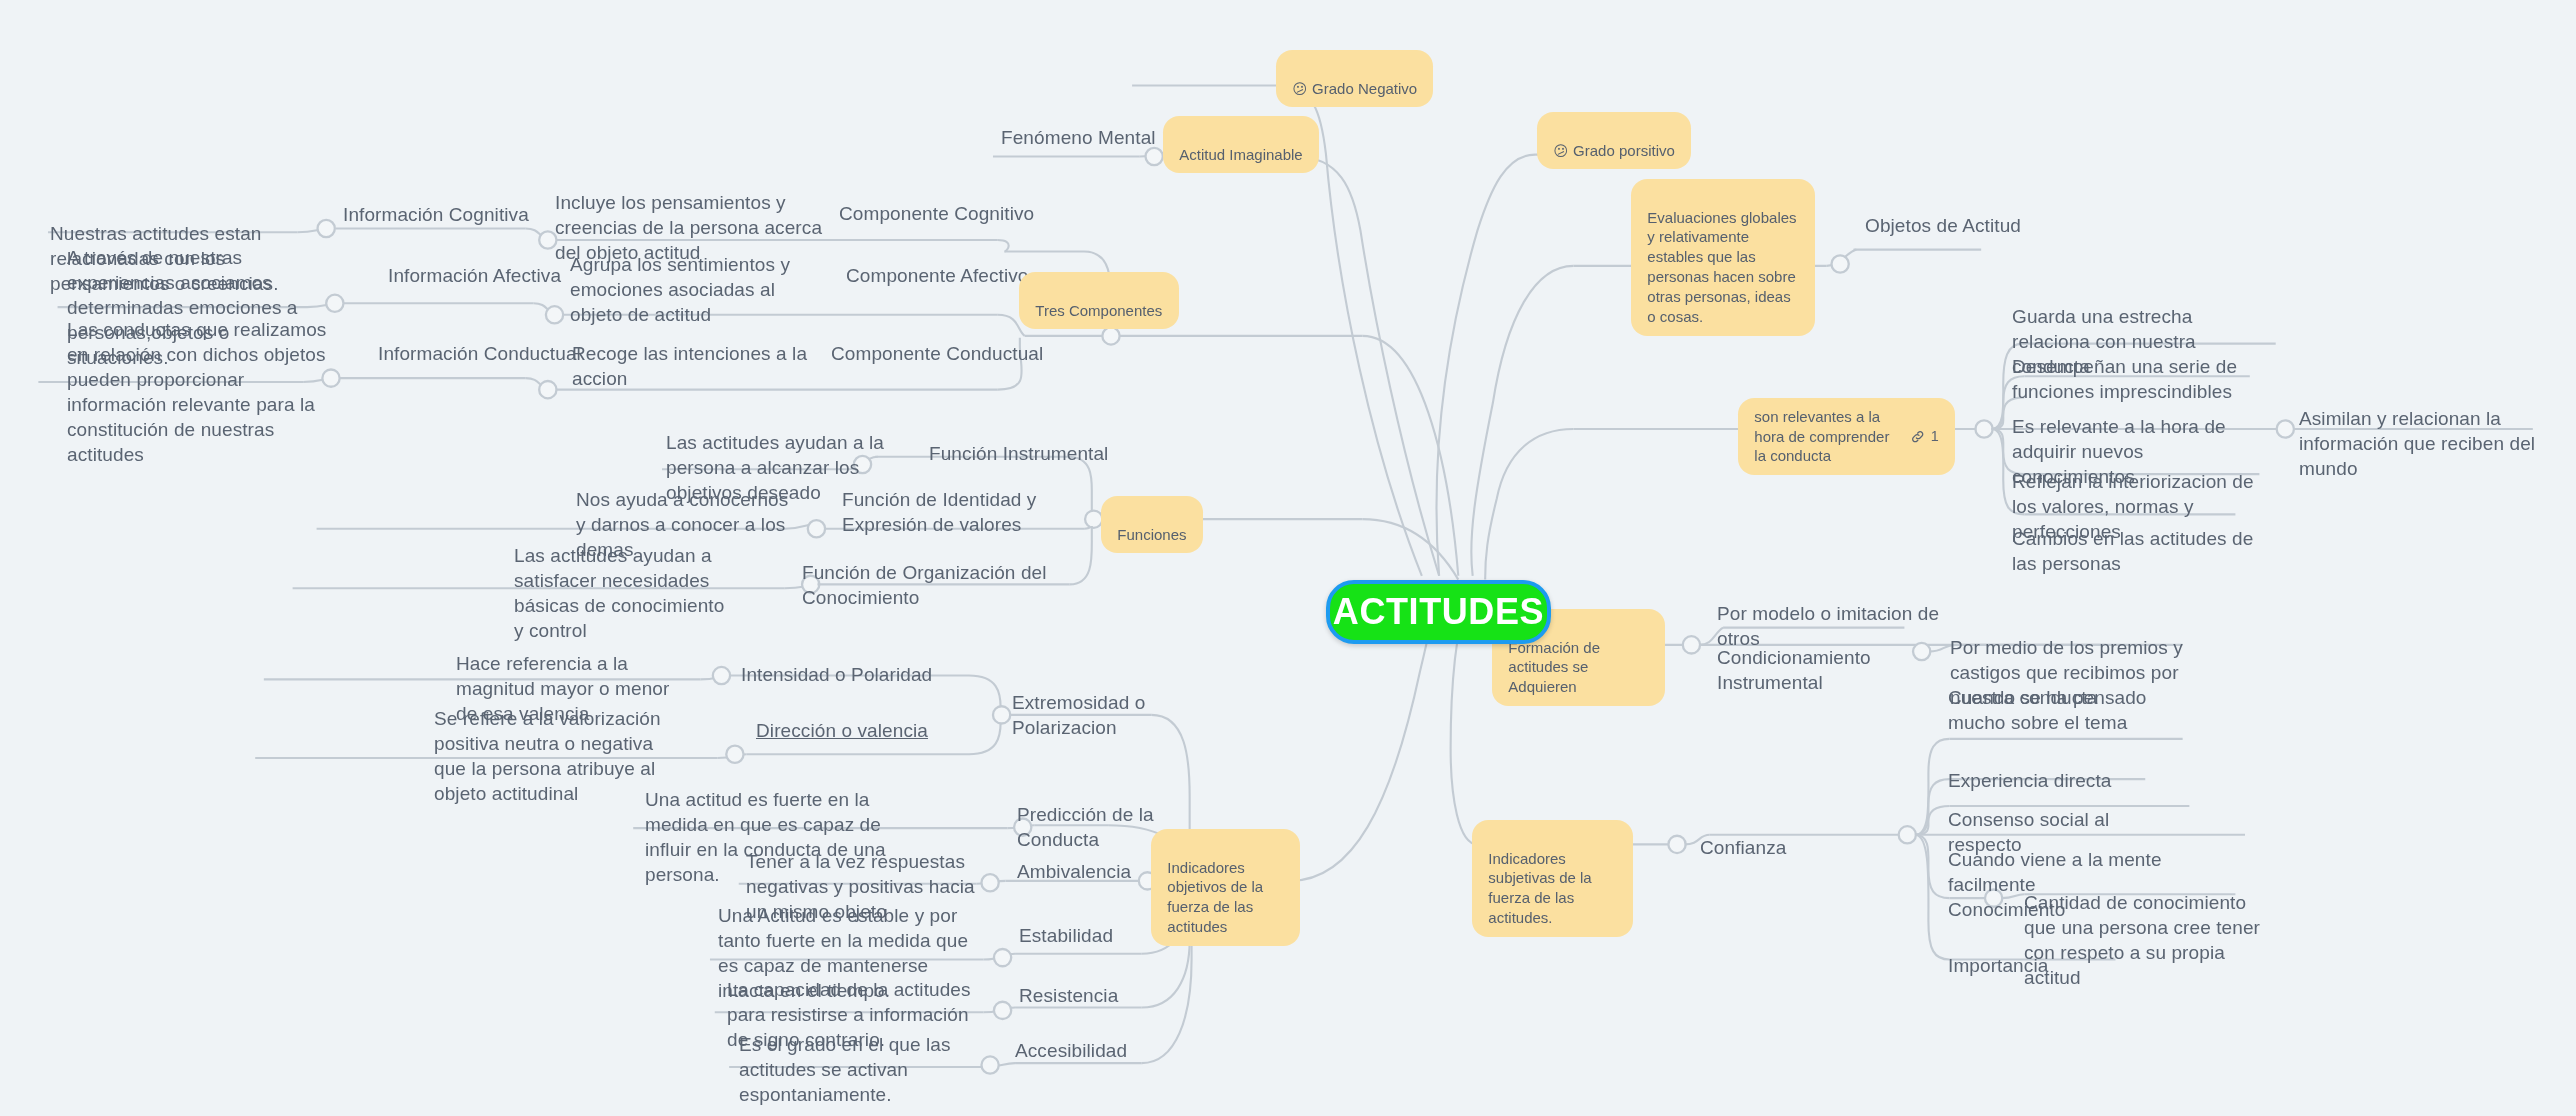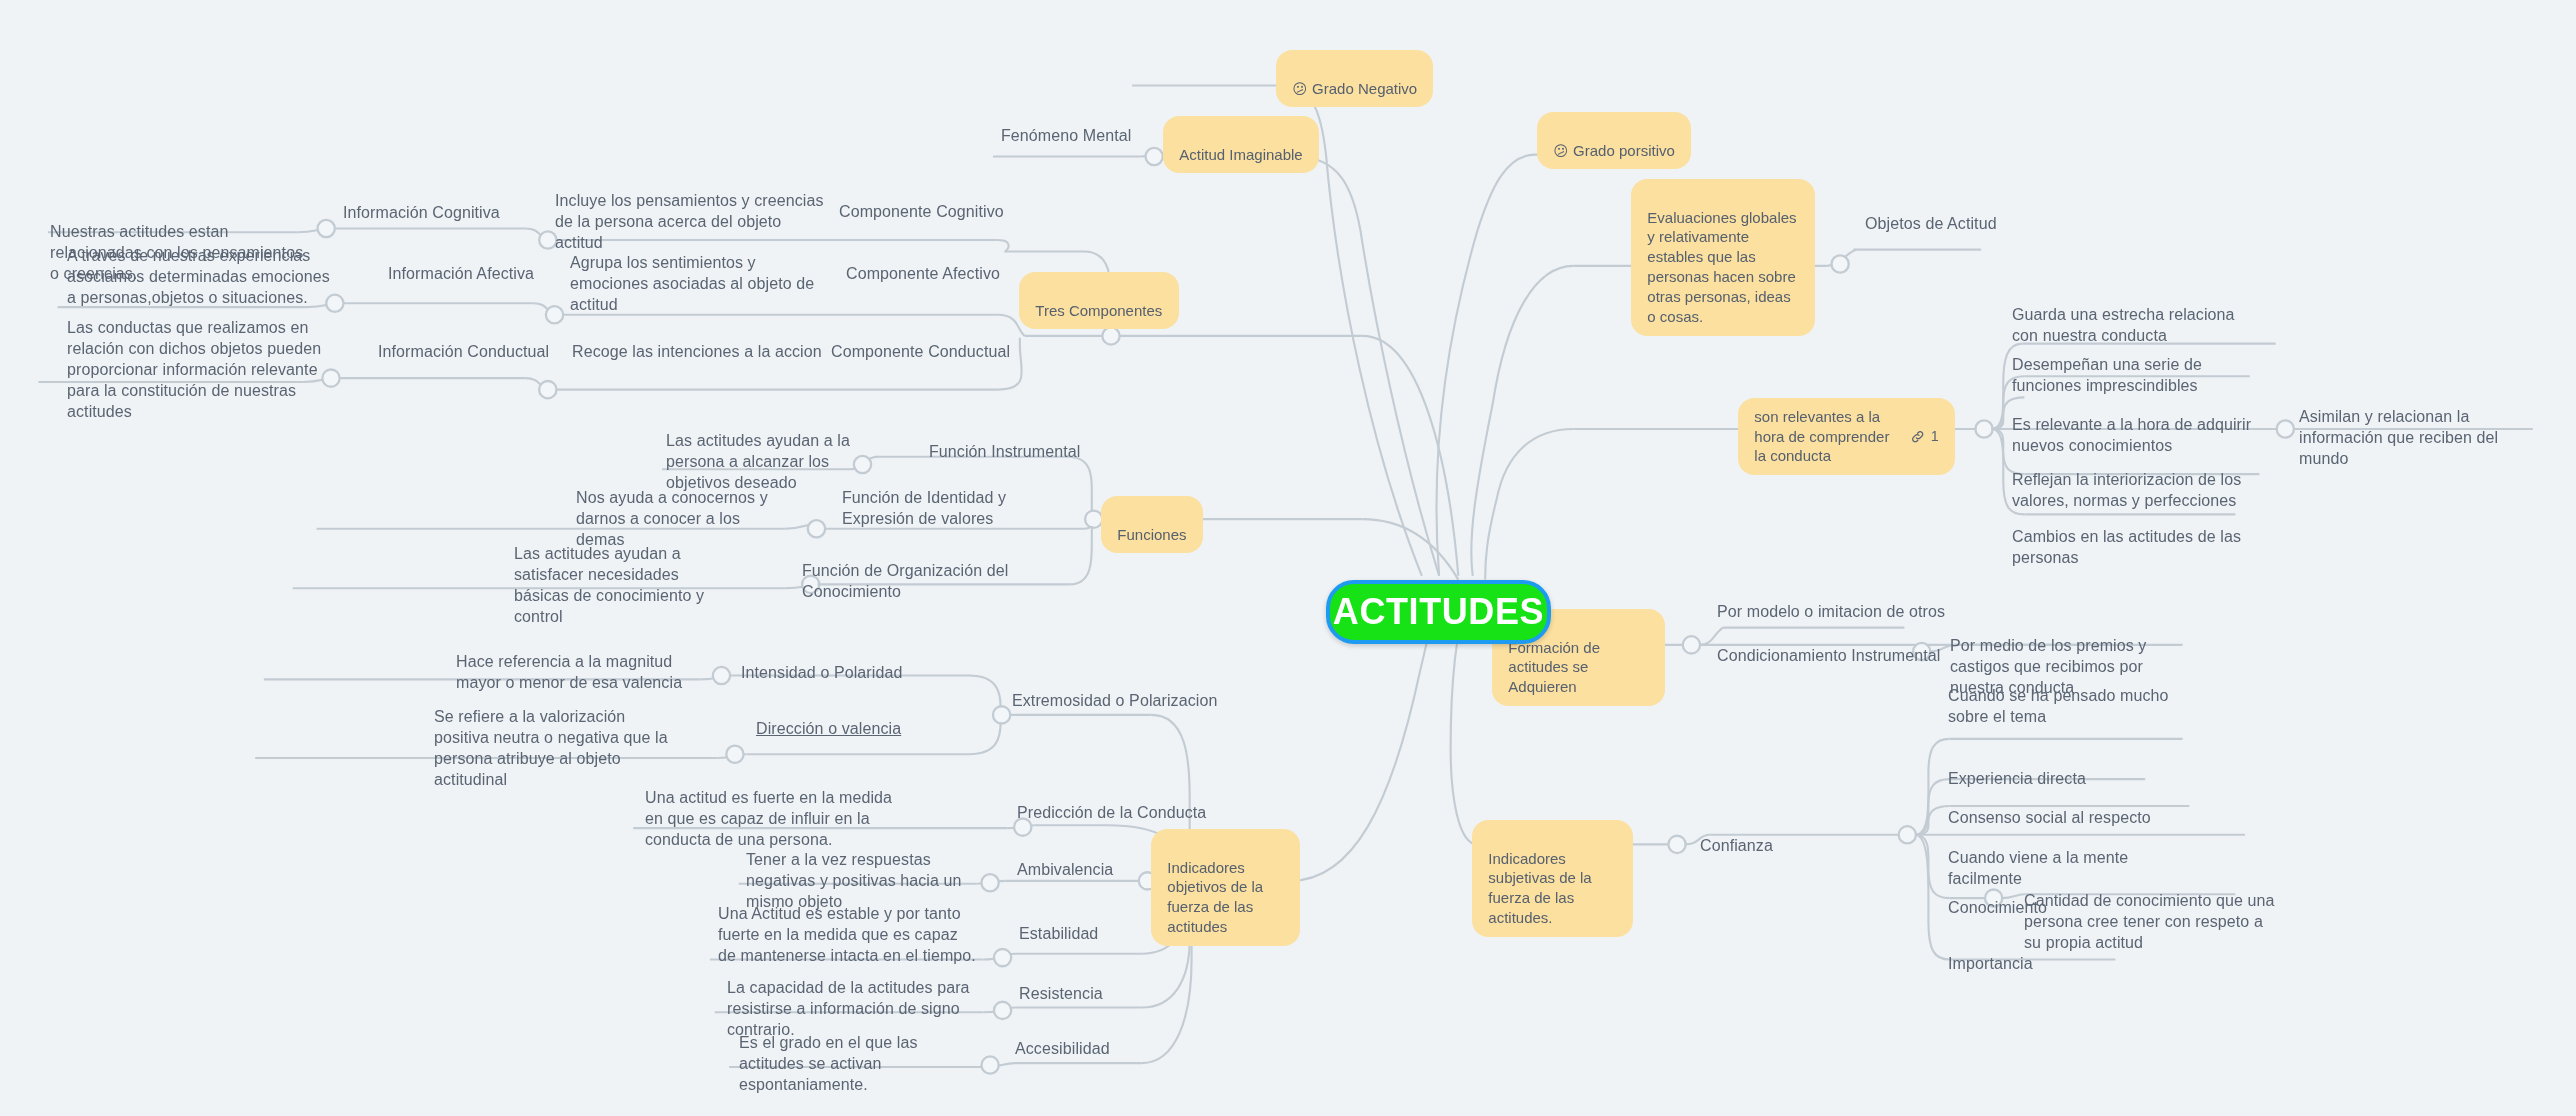--- a/index.html
+++ b/index.html
@@ -14,21 +14,21 @@
   #canvas{position:absolute;left:0;top:0;width:2576px;height:1117px;}
   svg.links{position:absolute;left:0;top:0;width:2576px;height:1117px;pointer-events:none;}
   svg.links path{fill:none;stroke:#c3cbd3;stroke-width:2.2;}
   svg.links line{stroke:#c3cbd3;stroke-width:2.2;}
   svg.links circle.knot{fill:#f3f6f8;stroke:#c3cbd3;stroke-width:2.4;}
 
   .node{position:absolute;box-sizing:border-box;}
 
   
   .txt{
-    font-size:16px;line-height:1.32;color:#5a6472;
+    font-size:19px;line-height:1.32;color:#5a6472;
     letter-spacing:0.1px;white-space:pre-line;
   }
 
   
   .bubble{
     background:#fbe0a0;border-radius:16.3px;
     padding:8.6px 16.3px;font-size:15px;line-height:1.33;
     color:#56606e;white-space:pre-line;box-sizing:border-box;
   }
   .bubble.withicon{display:flex;align-items:center;gap:15.4px;}

